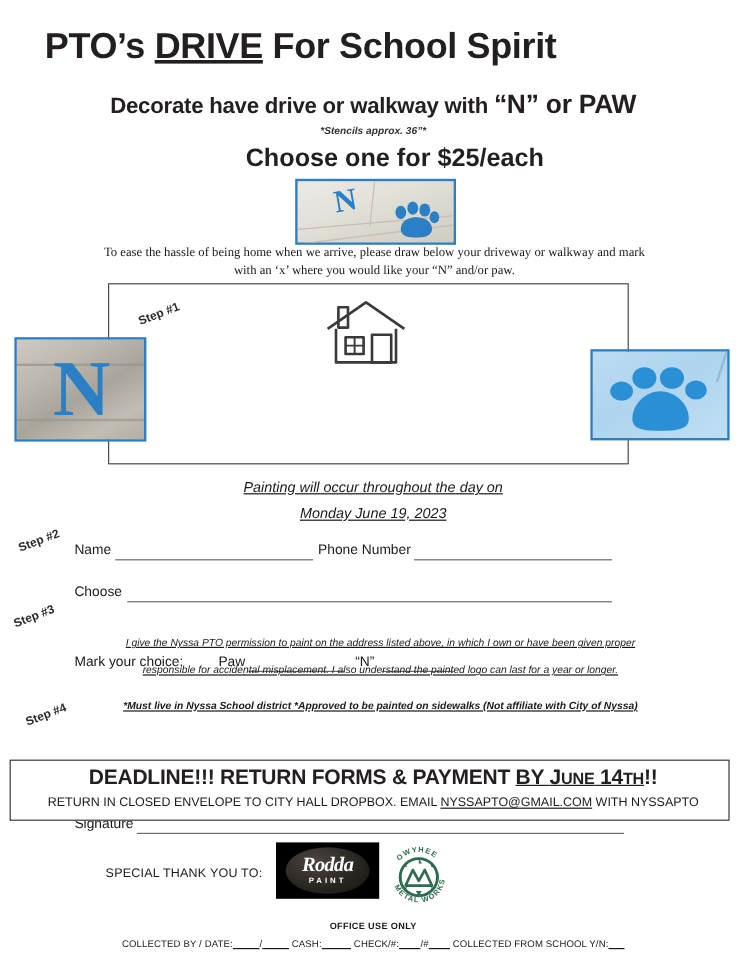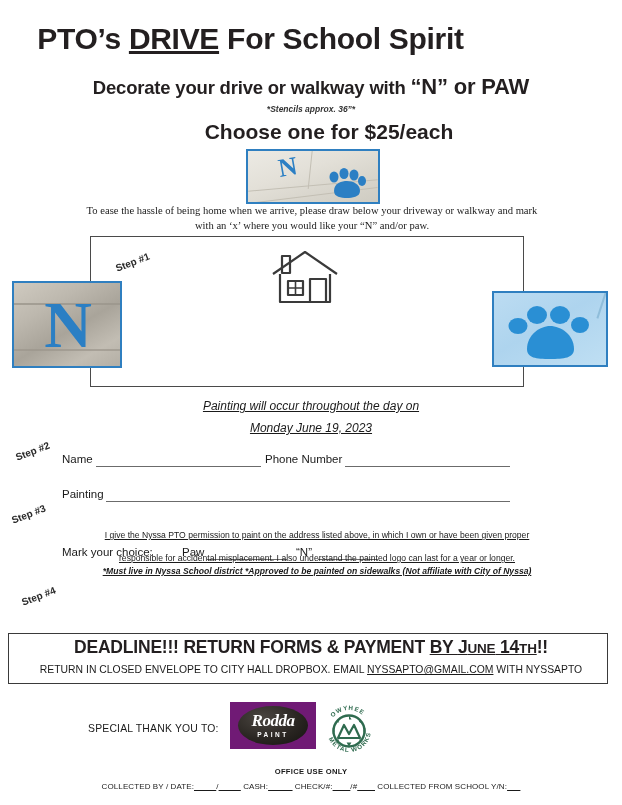--- a/index.html
+++ b/index.html
@@ -94,22 +94,22 @@
   #step2{left:16px;top:452px;}
   #step3{left:12px;top:515px;}
   #step4{left:22px;top:597px;}
   #step5{left:14px;top:648px;}
 
   
   .fine{
     position:absolute;left:78px;top:530px;width:478px;text-align:center;
     font-size:8.6px;line-height:11.6px;color:#1a1a1a;
   }
-  .fine .ul{text-decoration:underline;}
-  .fine .bold-it{font-weight:bold;font-style:italic;display:block;margin-top:1px;}
+  .fine .ul{text-decoration:underline;font-style:italic;}
+  .fine .bold-it{font-weight:bold;font-style:italic;display:block;margin-top:18px;}
 
   
   .deadline-box{
     position:absolute;left:8px;top:633px;width:598px;height:49px;
     border:1px solid #3a3a3a;background:#fff;
   }
   .deadline-main{
     position:absolute;left:0;top:637px;width:622px;text-align:center;
     font-size:17.5px;font-weight:bold;color:#231f20;letter-spacing:-0.2px;
     box-sizing:border-box;
@@ -117,21 +117,21 @@
   .deadline-main .u{text-decoration:underline;}
   .sc{font-size:13.5px;}
   .deadline-sub{
     position:absolute;left:0;top:664px;width:622px;text-align:center;
     font-size:10.4px;color:#1a1a1a;
   }
   .deadline-sub .email{text-decoration:underline;color:#1a1a1a;margin-top:31px;}
 
   
   .thank{position:absolute;left:88px;top:723px;font-size:10.4px;color:#1a1a1a;letter-spacing:.2px;}
-  .rodda{position:absolute;left:230px;top:702px;width:86px;height:47px;background:#701a75;}
+  .rodda{position:absolute;left:230px;top:702px;width:86px;height:47px;background:#000000;}
   .rodda .oval{
     position:absolute;left:8px;top:4px;width:70px;height:39px;border-radius:50%;
     background:radial-gradient(ellipse at 35% 30%,#4a4540 0%,#2a2622 55%,#141210 100%);
   }
   .rodda .word{
     position:absolute;left:0;top:9px;width:86px;text-align:center;
     font-family:"Liberation Serif", serif;font-weight:bold;font-size:17px;
     color:#fff;font-style:italic;letter-spacing:-0.5px;
   }
   .rodda .paintword{
@@ -154,21 +154,21 @@
 </head>
 <body>
 
 <div class="page">
 
   <div class="title">
     <span>PTO’s </span><span class="u">DRIVE</span><span> For School Spirit</span>
   </div>
 
   <div class="subtitle">
-    <span>Decorate your drive or walkway with </span><span class="big">“N”</span><span class="big"> or PAW</span>
+    <span>Decorate have drive or walkway with </span><span class="big">“N”</span><span class="big"> or PAW</span>
   </div>
 
   <div class="stencil-note">*Stencils approx. 36”*</div>
 
   <div class="choose">Choose one for $25/each</div>
 
   <div class="photo-top">
     <div class="seam s1"></div>
     <div class="seam s2"></div>
     <div class="seam s3"></div>
@@ -230,29 +230,33 @@
   <div class="step-rot" id="step5">Step #5</div>
 
   <div class="form">
     <div class="frow">
       <span class="lbl" style="left:62px;top:5px;">Name</span>
       <span class="line" style="left:96px;top:5px;width:165px;"></span>
       <span class="lbl" style="left:265px;top:5px;">Phone Number</span>
       <span class="line" style="left:345px;top:5px;width:165px;"></span>
     </div>
     <div class="frow">
-      <span class="lbl" style="left:62px;top:14px;">Painting</span>
+      <span class="lbl" style="left:62px;top:14px;">Choose</span>
       <span class="line" style="left:106px;top:14px;width:404px;"></span>
     </div>
     <div class="frow">
       <span class="lbl" style="left:62px;top:46px;">Mark your choice:</span>
       <span class="lbl" style="left:182px;top:46px;">Paw</span>
       <span class="line" style="left:207px;top:46px;width:80px;"></span>
       <span class="lbl" style="left:296px;top:46px;">“N”</span>
       <span class="line" style="left:318px;top:46px;width:60px;"></span>
+    </div>
+    <div class="frow">
+      <span class="lbl" style="left:62px;top:155px;">Signature</span>
+      <span class="line" style="left:114px;top:155px;width:406px;"></span>
     </div>
   </div>
 
   <div class="fine">
     <span class="ul">I give the Nyssa PTO permission to paint on the address listed above, in which I own or have been given proper</span><br>
     <br>
     <span class="ul">responsible for accidental misplacement. I also understand the painted logo can last for a year or longer.</span>
     <span class="bold-it ul">*Must live in Nyssa School district *Approved to be painted on sidewalks (Not affiliate with City of Nyssa)</span>
   </div>
 

